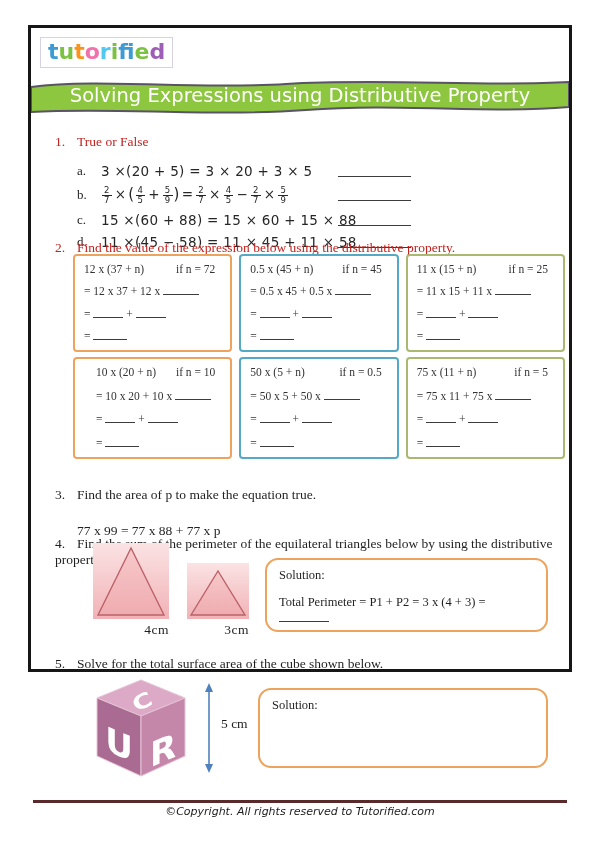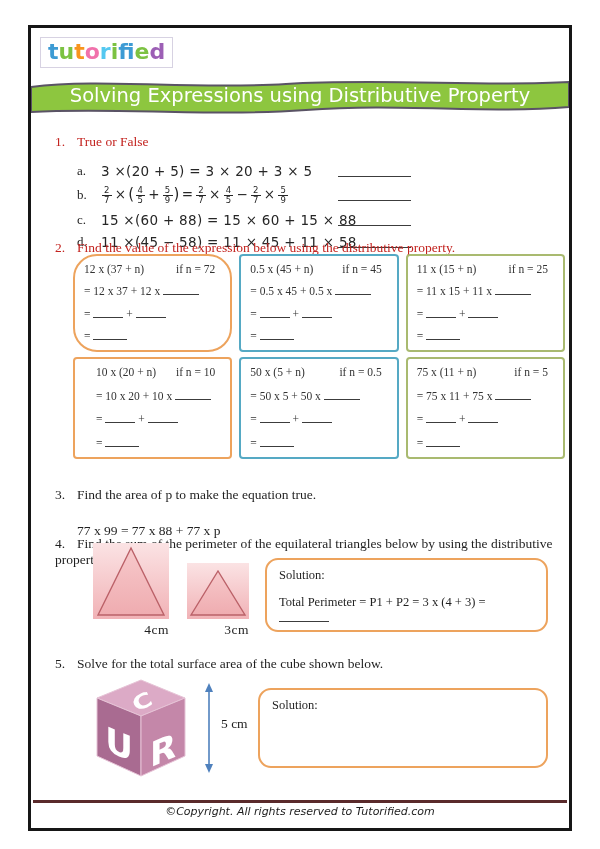--- a/index.html
+++ b/index.html
@@ -1,18 +1,18 @@
 <!DOCTYPE html>
 <html><head>
 <meta charset="utf-8">
 <style>
   * { margin:0; padding:0; box-sizing:border-box; }
   body { width:600px; height:849px; background:#ffffff; position:relative;
          font-family:"Liberation Serif", serif; color:#1f1f1f; }
-  .frame { position:absolute; left:28px; top:25px; width:544px; height:806px;
+  .frame { position:absolute; left:28px; top:25px; width:544px; height:647px;
            border:3px solid #161616; background:#fff; }
 
   
   .logo { position:absolute; left:9px; top:9px; border:1px solid #d7d2e2;
           padding:1px 7px 3px 7px; font-family:"DejaVu Sans", sans-serif;
           font-weight:bold; font-size:22px; letter-spacing:0px; background:#fff; }
 
   
   .banner { position:absolute; left:0; top:46px; width:538px; height:44px; }
   .banner svg { position:absolute; left:0; top:0; }
@@ -143,21 +143,21 @@
         <span class="q1-expr">11 ×(45 − 58) = 11 × 45 + 11 × 58</span>
         <span class="q1-blank blank"></span>
       </div>
     </div>
   </div>
 
   <div class="q2-head qhead red">
     <span class="qnum">2.</span><span>Find the value of the expression below using the distributive property.</span>
   </div>
   <div class="qgrid">
-    <div class="qbox" style="border-color: rgb(237, 163, 93); border-radius: 24px;">
+    <div class="qbox" style="border-color: rgb(237, 163, 93);">
       <div class="bl1">
           <span>12 x (37 + n)</span>
           <span>if n = 72</span>
         </div>
       <div><span>= 12 x 37 + 12 x</span> <span class="blank bx w36"></span></div>
       <div><span>=</span> <span class="blank bx w32"></span> <span>+</span> <span class="blank bx w32"></span></div>
       <div><span>=</span> <span class="blank bx w34"></span></div>
     </div>
     <div class="qbox" style="border-color: rgb(85, 169, 196);">
       <div class="bl1">

